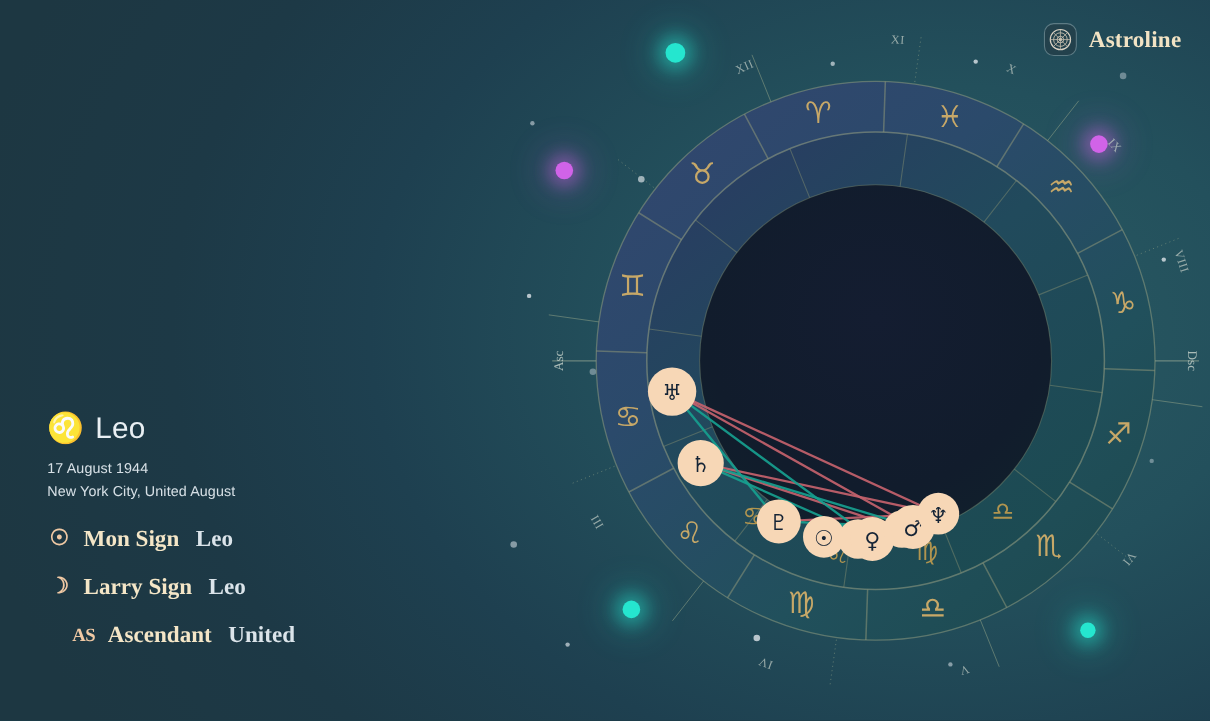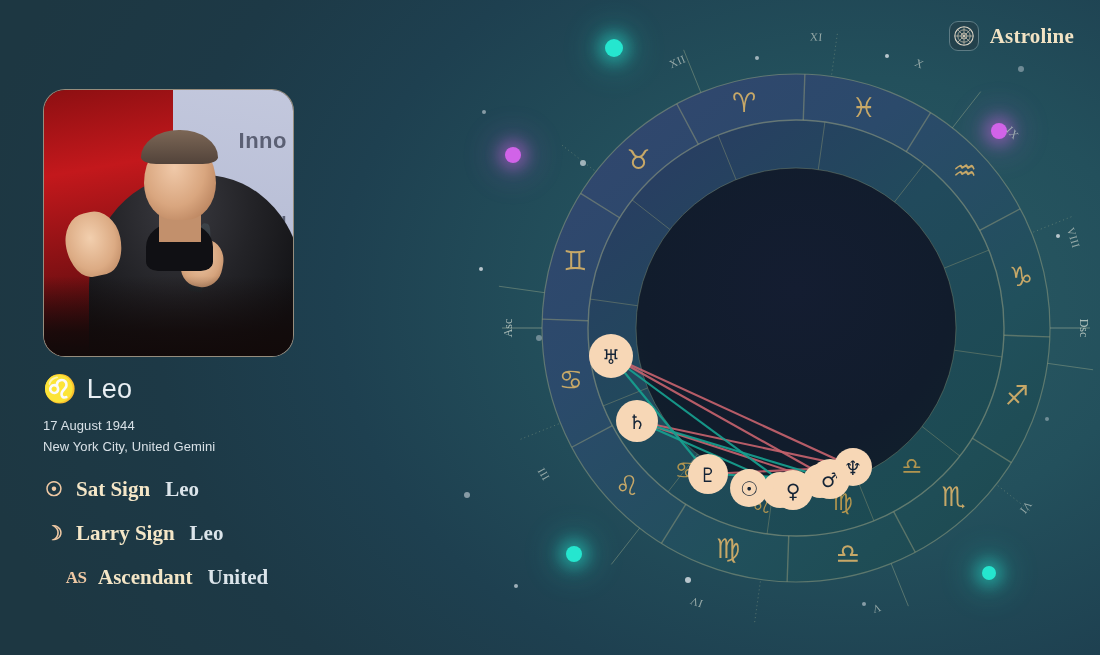--- a/index.html
+++ b/index.html
@@ -328,51 +328,33 @@
           <line x1="11" y1="1.8" x2="11" y2="20.2"></line>
           <line x1="1.8" y1="11" x2="20.2" y2="11"></line>
           <line x1="4.5" y1="4.5" x2="17.5" y2="17.5"></line>
           <line x1="17.5" y1="4.5" x2="4.5" y2="17.5"></line>
         </g>
       </svg>
     </span>
     <span class="brand">Astroline</span>
   </div>
 
-  <div id="portrait">
-    <div class="photo">
-      <div class="ph-bg-red"></div>
-      <div class="ph-bg-screen"></div>
-      <div class="ph-text t1">Inno</div>
-      <div class="ph-text t2">Eval</div>
-      <div class="ph-text t3">a</div>
-      <div class="ph-body"></div>
-      <div class="ph-mic"></div>
-      <div class="ph-hand2"></div>
-      <div class="ph-turtle"></div>
-      <div class="ph-neck"></div>
-      <div class="ph-head"></div>
-      <div class="ph-hair"></div>
-      <div class="ph-hand"></div>
-      <div class="ph-bg-dark"></div>
-    </div>
-  </div>
 
   <div id="info">
     <div class="sign-line">
       <span class="glyph">♌</span>
       <span class="sign-name">Leo</span>
     </div>
     <div class="meta">17 August 1944</div>
-    <div class="meta">New York City, United Gemini</div>
+    <div class="meta">New York City, United August</div>
 
     <div class="facts">
       <div class="fact">
         <span class="ficon">☉</span>
-        <span class="flabel">Sat Sign</span>
+        <span class="flabel">Mon Sign</span>
         <span class="fvalue">Leo</span>
       </div>
       <div class="fact">
         <span class="ficon">☽</span>
         <span class="flabel">Larry Sign</span>
         <span class="fvalue">Leo</span>
       </div>
       <div class="fact">
         <span class="ficon as">AS</span>
         <span class="flabel">Ascendant</span>

